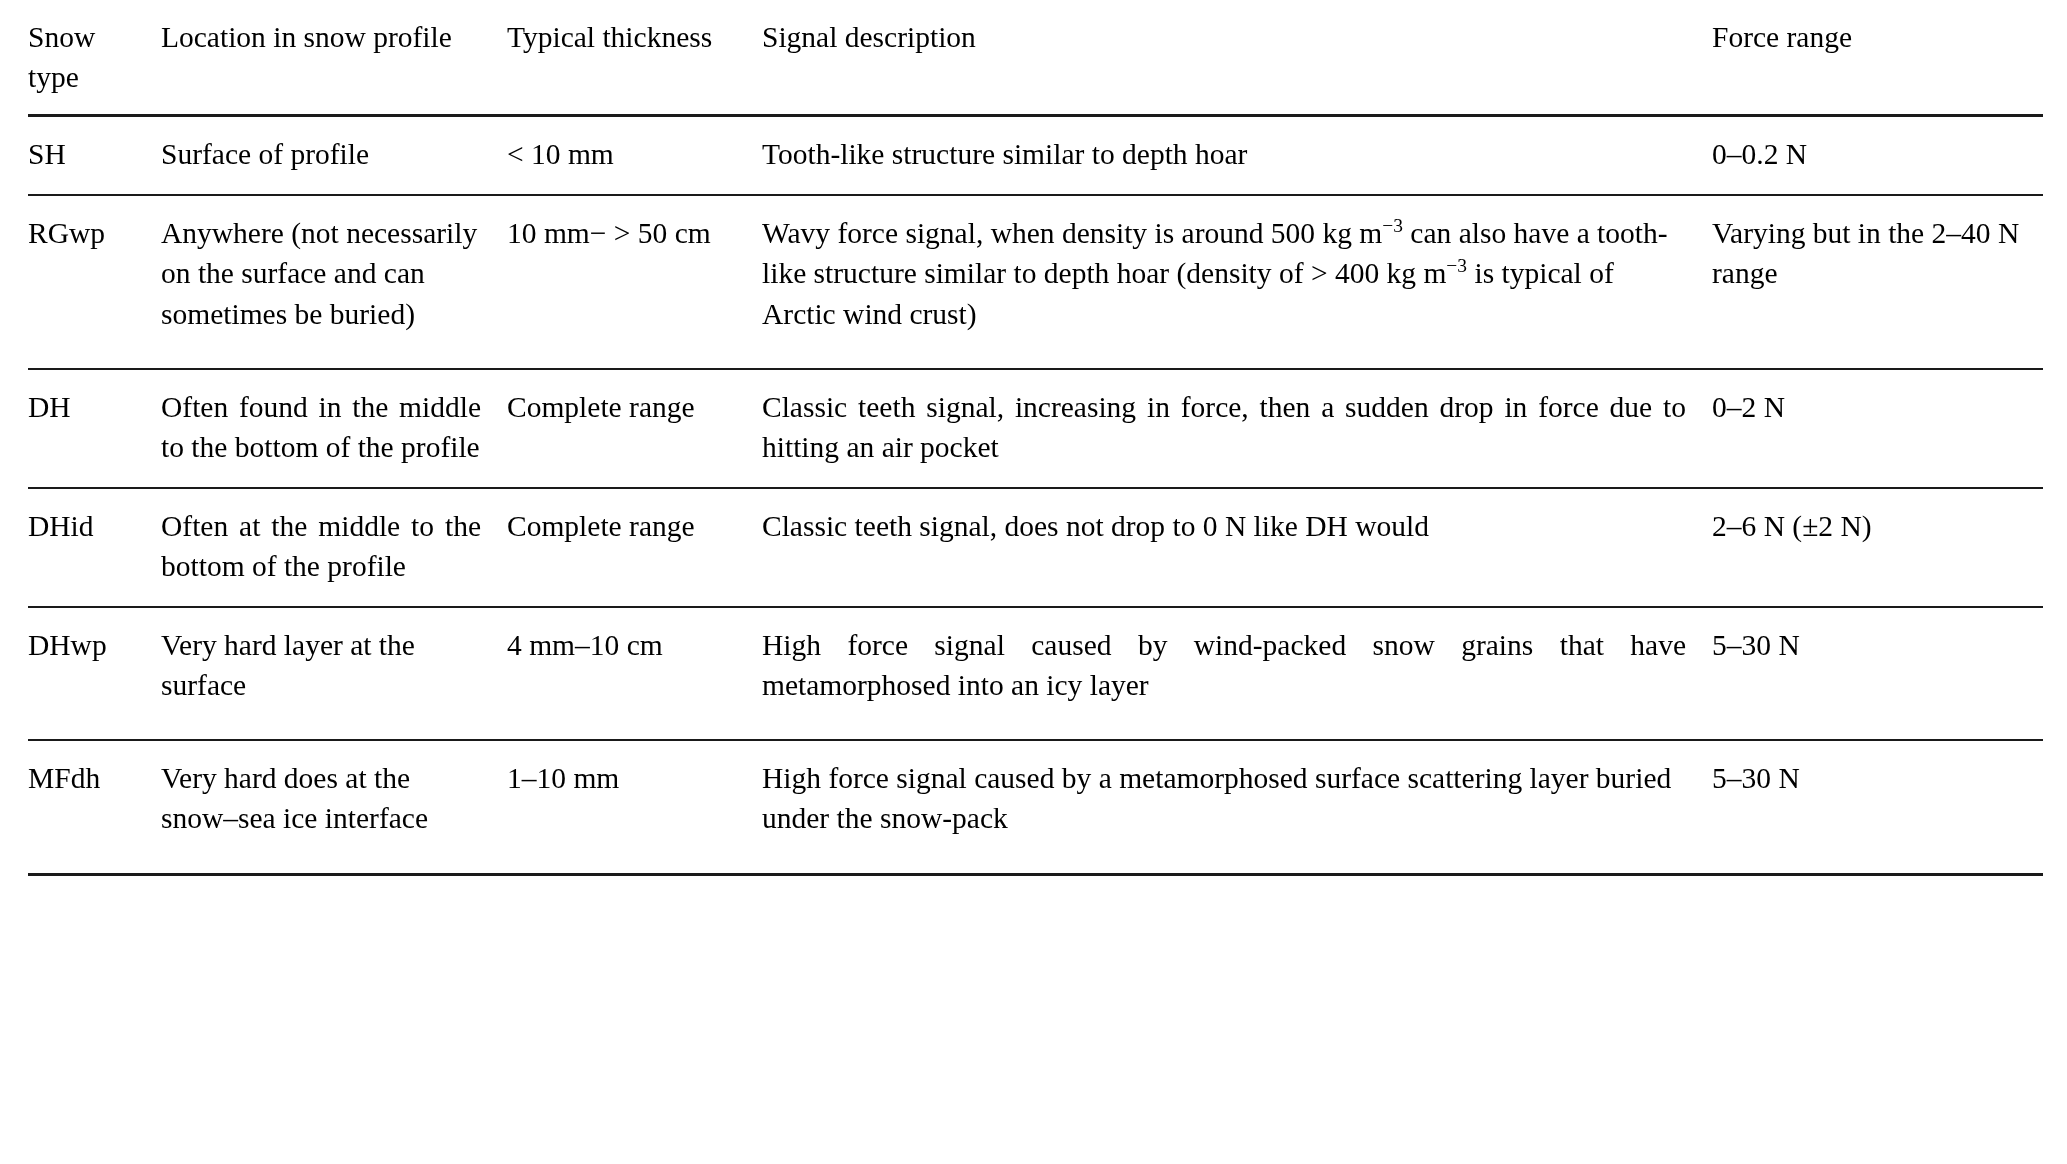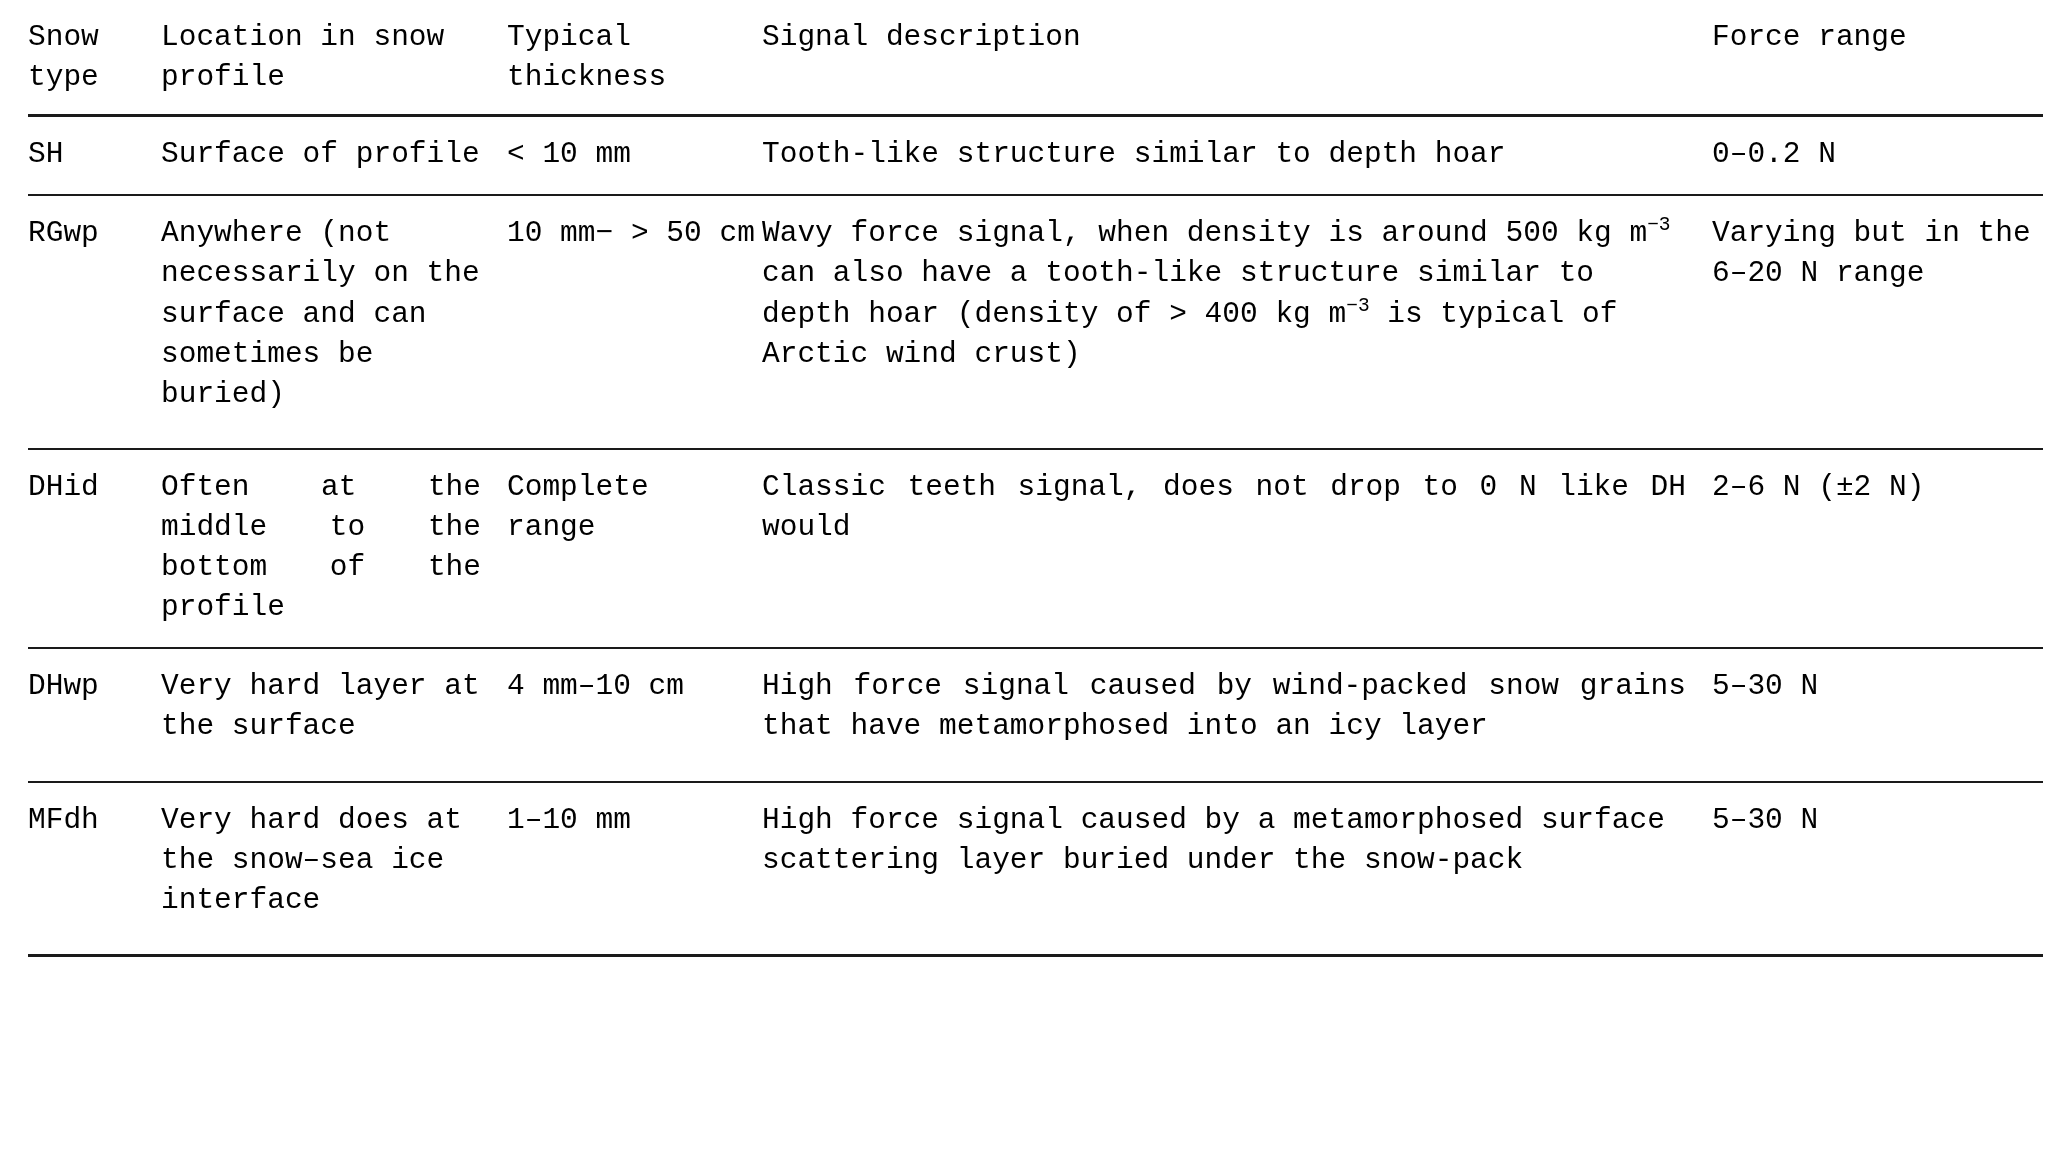--- a/index.html
+++ b/index.html
@@ -12,21 +12,20 @@
     height: 1164px;
     font-family: "Liberation Serif", "DejaVu Serif", serif;
     color: #000000;
     -webkit-font-smoothing: antialiased;
   }
 
   .table-wrap {
     box-sizing: border-box;
     width: 2067px;
     padding: 0 24px 0 28px;
-    font-family: Liberation Mono, monospace;
   }
 
   table.snow-table {
     width: 2015px;
     border-collapse: collapse;
     table-layout: fixed;
     font-size: 29.5px;
     line-height: 1.36;
   }
 
@@ -118,23 +117,30 @@
         <td class="cell-thick nbsp-unit">&lt; 10 mm</td>
         <td class="cell-sig ragged">Tooth-like structure similar to depth hoar</td>
         <td class="cell-force nbsp-unit">0–0.2 N</td>
       </tr>
 
       <tr class="body-row tall-pad">
         <td class="cell-type">RGwp</td>
         <td class="cell-loc ragged">Anywhere (not necessarily on the surface and can sometimes be buried)</td>
         <td class="cell-thick nbsp-unit">10 mm− &gt; 50 cm</td>
         <td class="cell-sig ragged"><span>Wavy force signal, when density is around 500 kg m</span><sup>−3</sup><span> can also have a tooth-like structure similar to depth hoar (density of &gt; 400 kg m</span><sup>−3</sup><span> is typical of Arctic wind crust)</span></td>
-        <td class="cell-force ragged">Varying but in the 6–20 N range</td>
+        <td class="cell-force ragged">Varying but in the 2–40 N range</td>
       </tr>
 
+      <tr class="body-row">
+        <td class="cell-type">DH</td>
+        <td class="cell-loc just">Often found in the middle to the bottom of the profile</td>
+        <td class="cell-thick ragged">Complete range</td>
+        <td class="cell-sig just">Classic teeth signal, increasing in force, then a sudden drop in force due to hitting an air pocket</td>
+        <td class="cell-force nbsp-unit">0–2 N</td>
+      </tr>
 
       <tr class="body-row">
         <td class="cell-type">DHid</td>
         <td class="cell-loc just">Often at the middle to the bottom of the profile</td>
         <td class="cell-thick ragged">Complete range</td>
         <td class="cell-sig just">Classic teeth signal, does not drop to 0 N like DH would</td>
         <td class="cell-force nbsp-unit">2–6 N (±2 N)</td>
       </tr>
 
       <tr class="body-row tall-pad">

